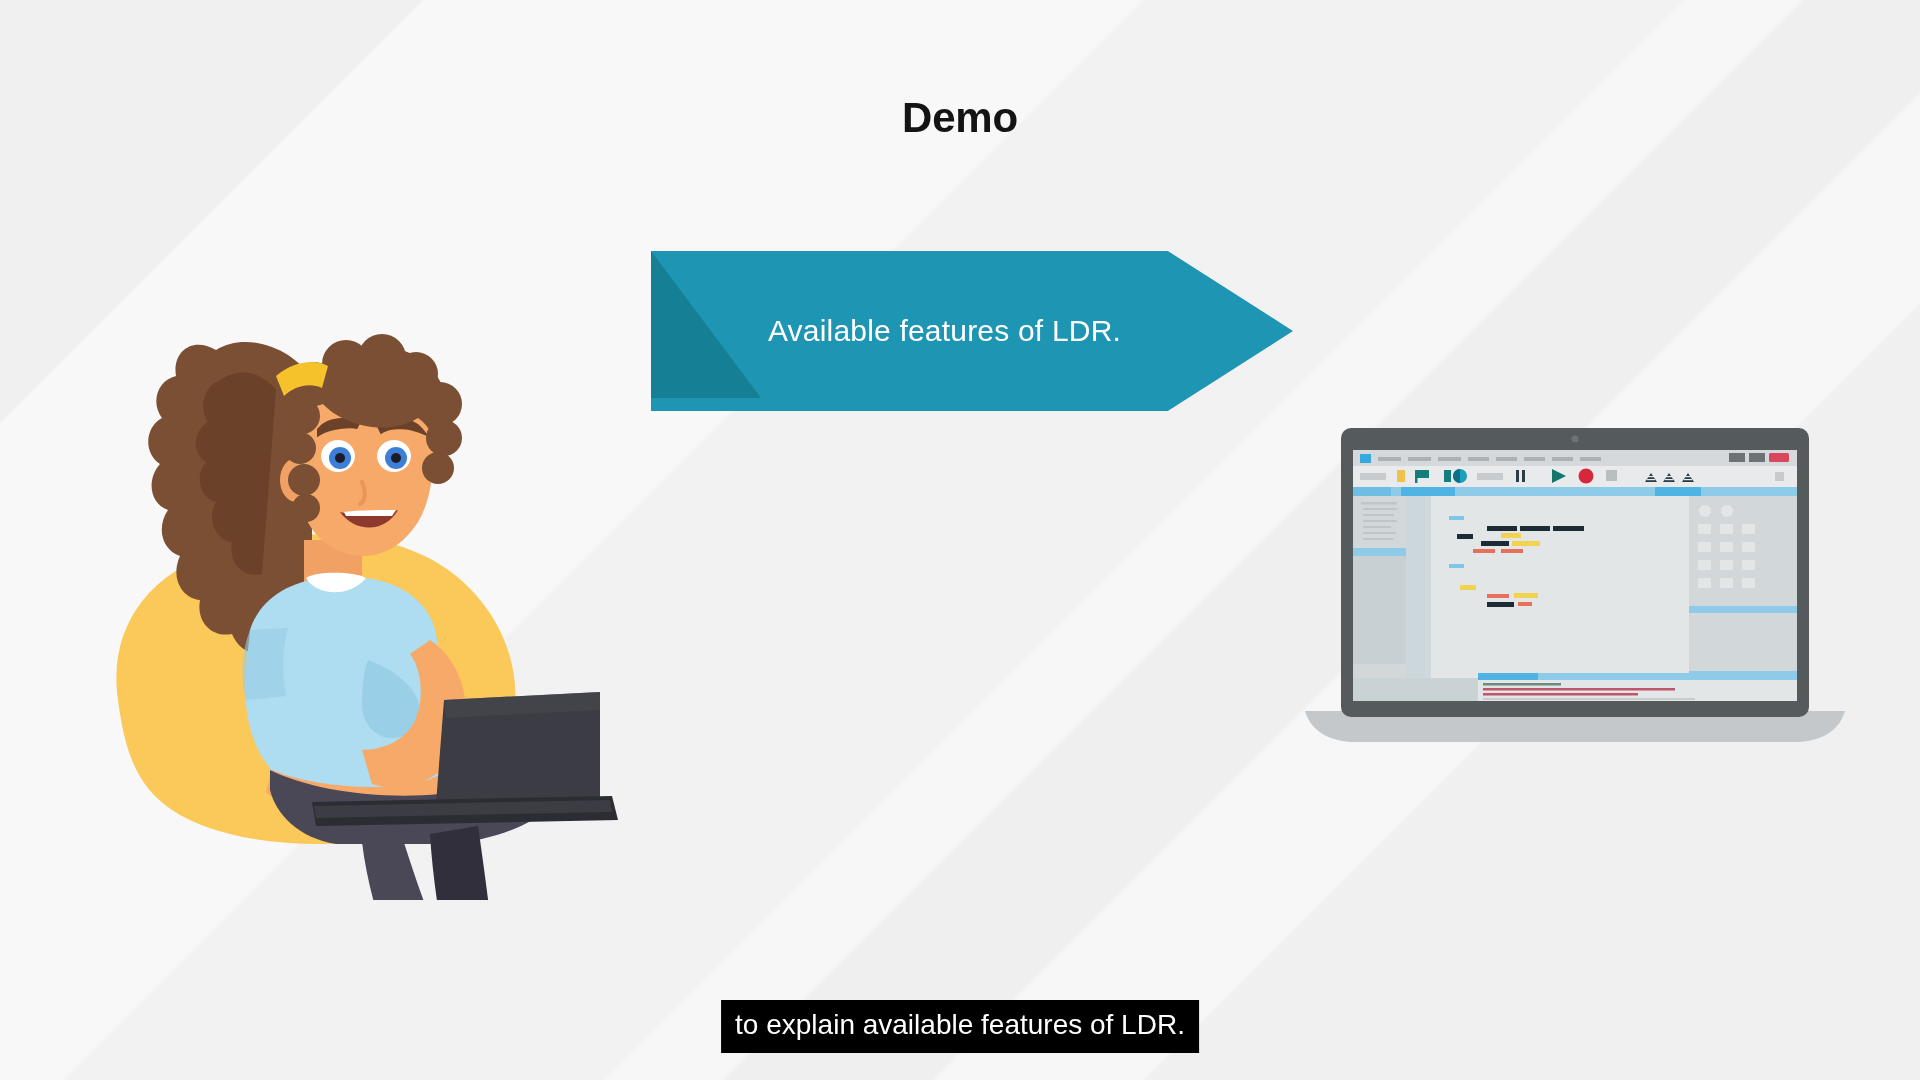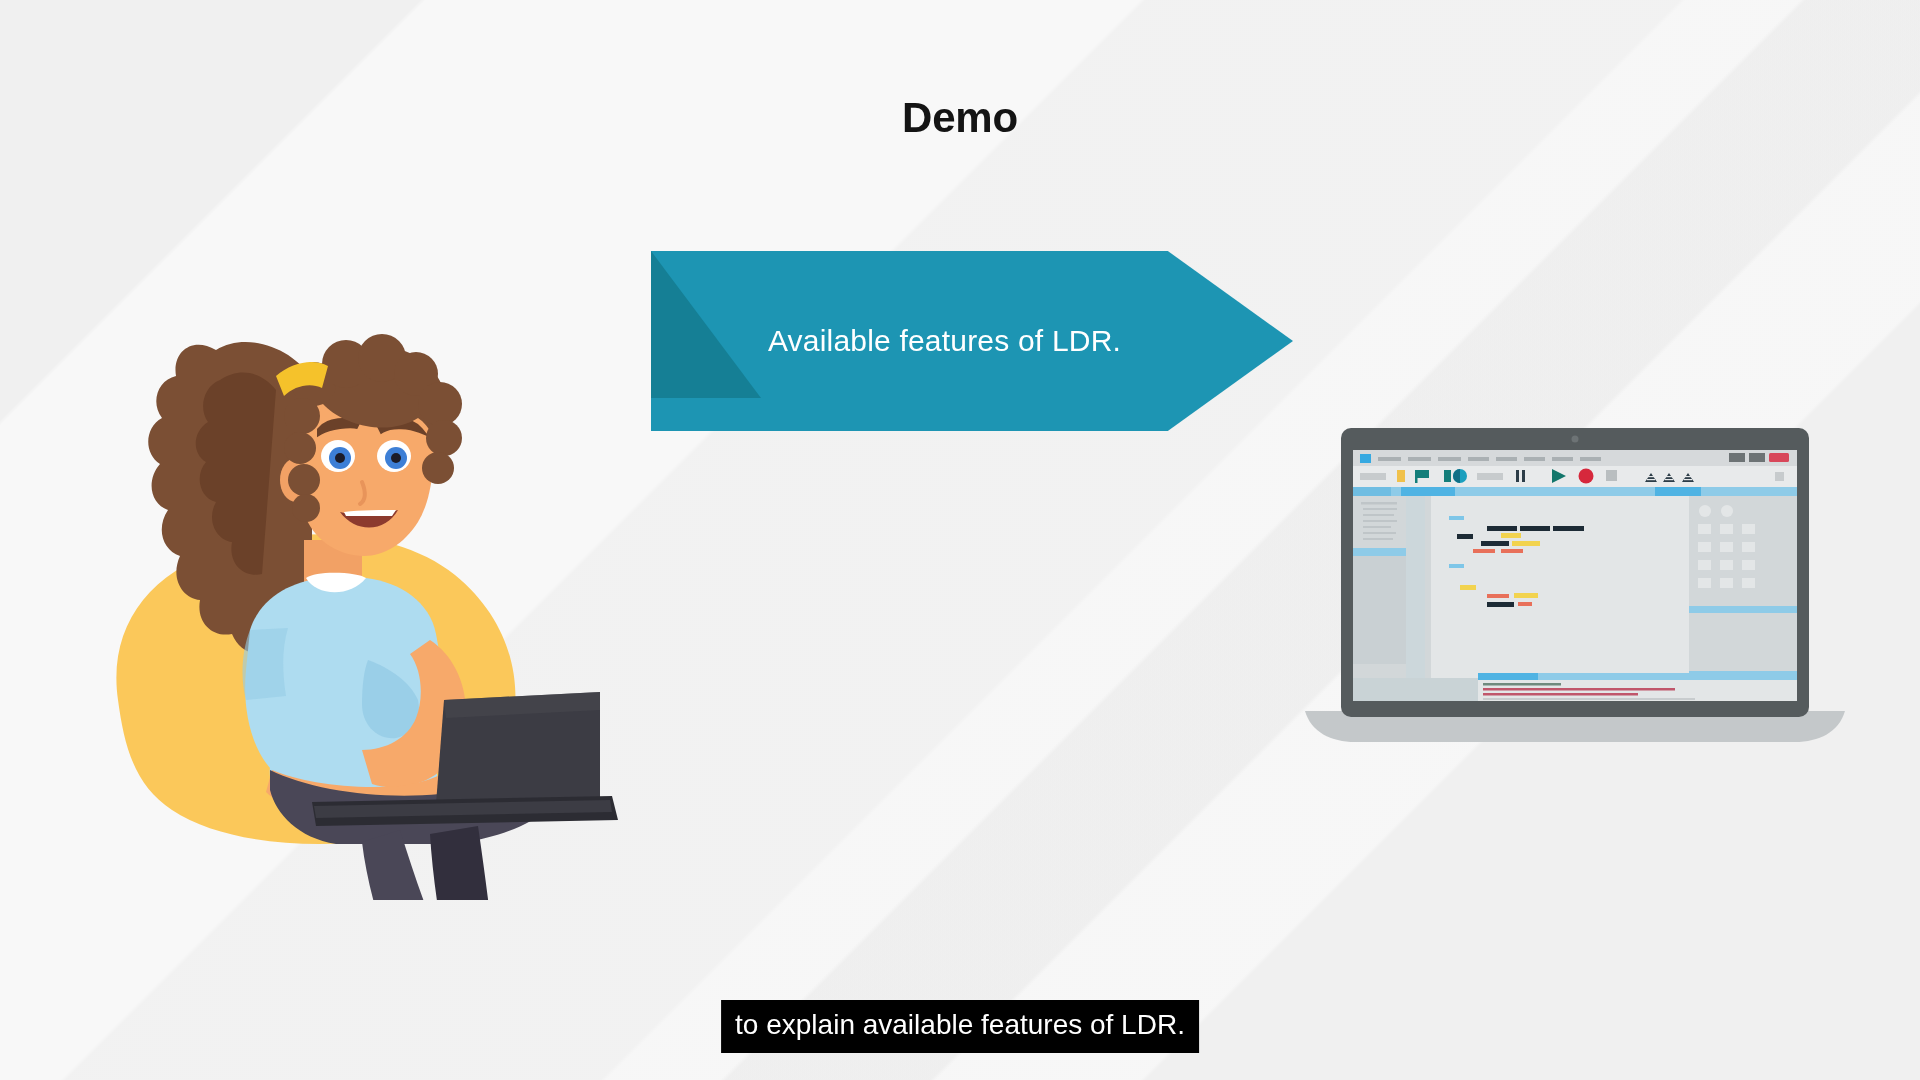--- a/index.html
+++ b/index.html
@@ -67,21 +67,21 @@
     letter-spacing: -0.2px;
     margin-top: 22px;
   }
 
   
   #banner {
     position: absolute;
     left: 651px;
     top: 251px;
     width: 642px;
-    height: 180px;
+    height: 160px;
   }
   #banner-shape {
     position: absolute;
     inset: 0;
     background: var(--teal-light, #1d95b3);
     clip-path: polygon(0 0, 80.5% 0, 100% 50%, 80.5% 100%, 0 100%);
   }
   #banner-notch {
     position: absolute;
     left: 0;

